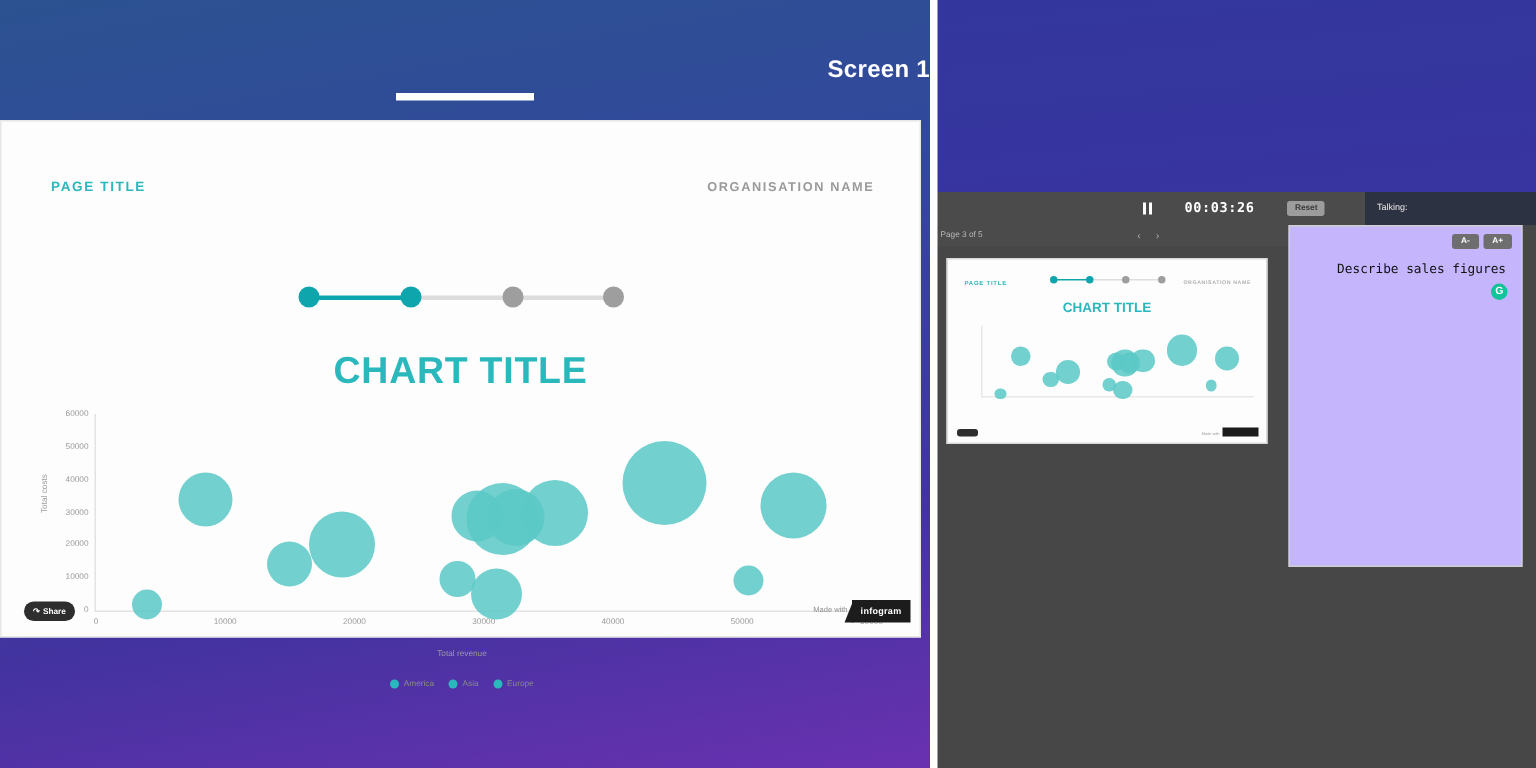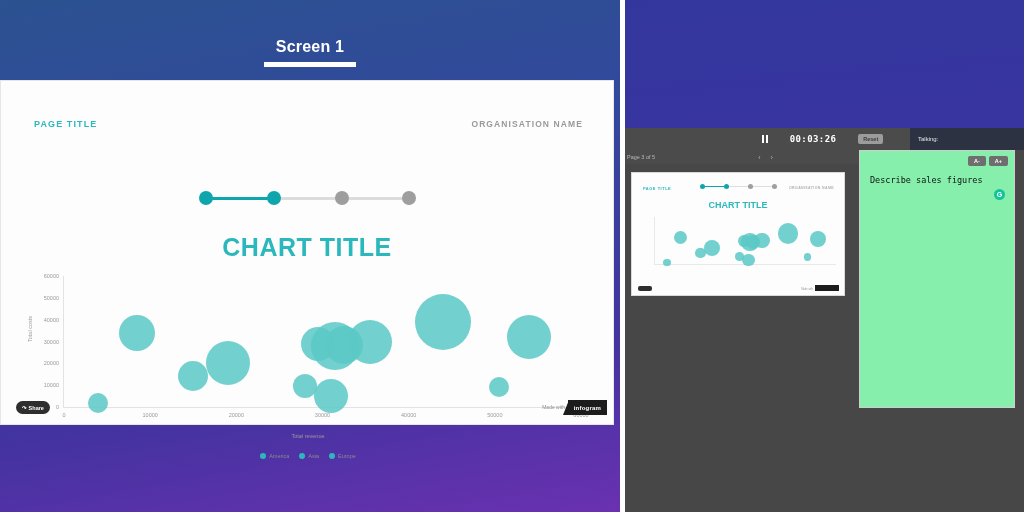--- a/index.html
+++ b/index.html
@@ -16,21 +16,21 @@
   .panel-right {
     position: relative; width: 404px; height: 512px;
     background: linear-gradient(175deg, #33379d 0%, #3b32a2 45%, #6c33b2 100%);
   }
   .divider {
     position: absolute; left: 620px; top: 0; width: 5px; height: 512px;
     background: #ffffff; z-index: 40;
   }
 
   .screen-label {
-    position: absolute; width: 100%; text-align: center;
+    position: absolute; width: 100%; text-align: right;
     color: #ffffff; font-weight: bold; letter-spacing: .2px;
   }
   .screen-label .txt { display: inline-block; }
   .screen-label .rule {
     display: block; height: 5px; background: #fff; margin: 6px auto 0;
   }
 
   
   .slide {
     position: absolute; left: 0; top: 80px; width: 614px; height: 345px;
@@ -174,22 +174,22 @@
   .t-stepper .d { position: absolute; top: 0; width: 5px; height: 5px; border-radius: 50%; }
   .t-stepper .on { background: #0fa5ad; } .t-stepper .off { background: #9e9e9e; }
   .t-title { position: absolute; top: 27px; width: 100%; text-align: center; color: #2bb8bd; font-size: 9px; font-weight: bold; }
   .t-plot { position: absolute; left: 22px; top: 44px; width: 182px; height: 48px; border-left: 1px solid #e8e8e8; border-bottom: 1px solid #e8e8e8; }
   .t-bubble { position: absolute; border-radius: 50%; background: #5bc8c6; opacity: .86; }
   .t-foot-l { position: absolute; left: 6px; bottom: 4px; width: 14px; height: 5px; background: #2e2e2e; border-radius: 2px; }
   .t-foot-r { position: absolute; right: 5px; bottom: 4px; width: 24px; height: 6px; background: #1c1c1c; }
   .t-made { position: absolute; right: 31px; bottom: 4px; font-size: 2.6px; color: #9a9a9a; }
 
   .notes {
-    position: absolute; right: 9px; top: 22px; width: 156px; height: 258px;
-    background: #86efac; border: 1px solid #cfcfcf;
+    position: absolute; right: 9px; top: 22px; width: 156px; height: 228px;
+    background: #c4b5fd; border: 1px solid #cfcfcf; text-align: right;
   }
   .notes-ctrls { position: absolute; right: 6px; top: 5px; display: flex; gap: 3px; }
   .fbtn {
     background: #6e6e6e; color: #fff; font-size: 5.5px; font-weight: bold;
     padding: 2px 6px; border-radius: 2px;
   }
   .note-text {
     position: absolute; left: 10px; top: 24px; right: 10px;
     font-family: "DejaVu Sans Mono", monospace; font-size: 8.5px; color: #111;
   }

